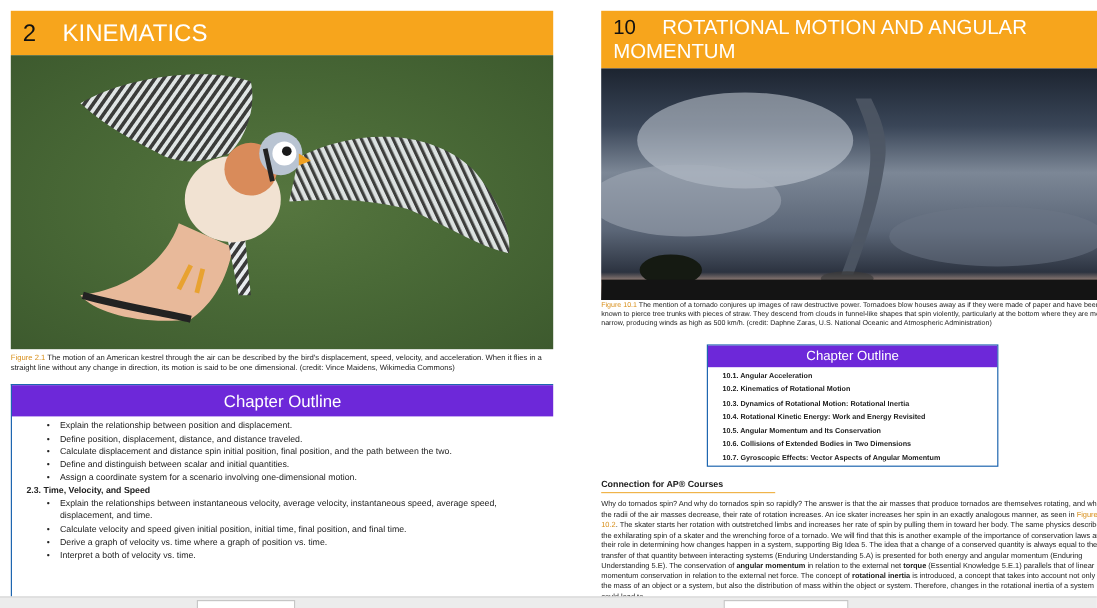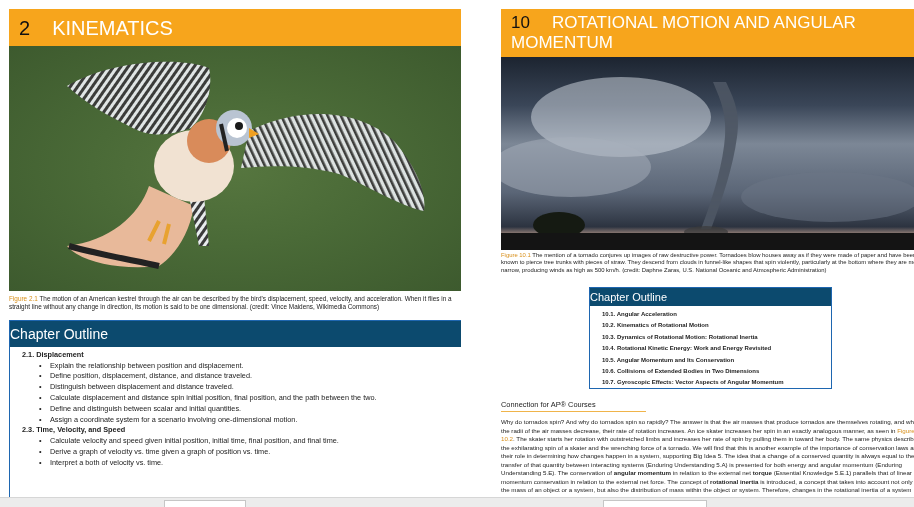--- a/index.html
+++ b/index.html
@@ -14,35 +14,35 @@
   #right .chap-header { height: 48px; padding: 4px 10px; font-size: 17px; line-height: 20px; }
 
   .photo { position: relative; overflow: hidden; }
   #kestrel { height: 245px; background: radial-gradient(ellipse at 50% 50%, #56763f 0%, #4a6a37 45%, #3d5a2e 100%); }
   #tornado { height: 193px; background: linear-gradient(180deg, #1c2430 0%, #3a4658 25%, #7c8796 45%, #5b6677 70%, #2c3340 88%, #b89a8a 93%, #1a1a1a 100%); }
 
   .caption { font-size: 6.4px; line-height: 8.4px; color: #222; padding: 4px 0 0 0; }
   .caption .fig { color: #d88f1a; }
 
   .outline-box { border: 1px solid #1e66b0; background: #fff; }
-  .outline-title { background: #0c4a6e; color: #fff; }
+  .outline-title { background: #6d28d9; color: #fff; text-align: center; }
   #left .outline-box { margin-top: 8px; height: 180px; border-bottom: none; border-right: none; }
   #left .outline-title { font-size: 14px; height: 26px; line-height: 26px; }
   #left .outline-list { padding: 3px 0 0 12px; font-size: 7.3px; line-height: 10.8px; }
   #left .sec-title { font-weight: bold; }
   #left .bullets { list-style: none; padding-left: 28px; }
   #left .bullets li { position: relative; }
   #left .bullets li::before { content: "\2022"; position: absolute; left: -11px; }
 
   #right .outline-box { position: absolute; left: 88px; top: 278px; width: 243px; height: 102px; }
   #right .outline-title { font-size: 11px; height: 18px; line-height: 18px; }
   #right .outline-list { padding: 3px 0 0 12px; font-size: 6px; line-height: 11.4px; font-weight: bold; list-style: none; }
 
   .ap-section { position: absolute; left: 0; top: 384px; width: 421px; }
-  .ap-title { font-size: 7.4px; font-weight: normal; display: inline-block; border-bottom: 1px solid #f0b44a; padding-bottom: 2px; width: 145px; }
+  .ap-title { font-size: 7.4px; font-weight: bold; display: inline-block; border-bottom: 1px solid #f0b44a; padding-bottom: 2px; width: 145px; }
   .ap-body { font-size: 6.2px; line-height: 8.5px; margin-top: 6px; color: #222; }
   .ap-body .fig { color: #d88f1a; }
   .ap-body b { font-weight: bold; }
 
   .bottom-bar { position: absolute; left: 0; top: 497px; width: 914px; height: 10px; background: #ececec; border-top: 1px solid #d6d6d6; }
   .bb-box { position: absolute; top: 2px; height: 8px; background: #fff; border: 1px solid #c6c6c6; }
 </style>
 </head>
 <body>
 
@@ -83,35 +83,34 @@
       <path d="M150 175 L140 195 M160 178 L155 198" stroke="#e8a230" stroke-width="4"></path>
     </svg>
   </div>
   <div class="caption">
     <span class="fig">Figure 2.1</span><span> The motion of an American kestrel through the air can be described by the bird's displacement, speed, velocity, and acceleration. When it flies in a straight line without any change in direction, its motion is said to be one dimensional. (credit: Vince Maidens, Wikimedia Commons)</span>
   </div>
 
   <div class="outline-box">
     <div class="outline-title">Chapter Outline</div>
     <div class="outline-list">
-      <div class="sec-title">2.1. Displacement</div>
       <ul class="bullets">
         <li>Explain the relationship between position and displacement.</li>
         <li>Define position, displacement, distance, and distance traveled.</li>
-        <li>Distinguish between displacement and distance traveled.</li>
         <li>Calculate displacement and distance spin initial position, final position, and the path between the two.</li>
       </ul>
       <ul class="bullets">
         <li>Define and distinguish between scalar and initial quantities.</li>
         <li>Assign a coordinate system for a scenario involving one-dimensional motion.</li>
       </ul>
       <div class="sec-title">2.3. Time, Velocity, and Speed</div>
       <ul class="bullets">
+        <li>Explain the relationships between instantaneous velocity, average velocity, instantaneous speed, average speed, displacement, and time.</li>
         <li>Calculate velocity and speed given initial position, initial time, final position, and final time.</li>
-        <li>Derive a graph of velocity vs. time given a graph of position vs. time.</li>
+        <li>Derive a graph of velocity vs. time where a graph of position vs. time.</li>
         <li>Interpret a both of velocity vs. time.</li>
       </ul>
     </div>
   </div>
 </div>
 
 <div class="page" id="right">
   <div class="chap-header">
     <span class="num">10</span><span>ROTATIONAL MOTION AND ANGULAR MOMENTUM</span>
   </div>

